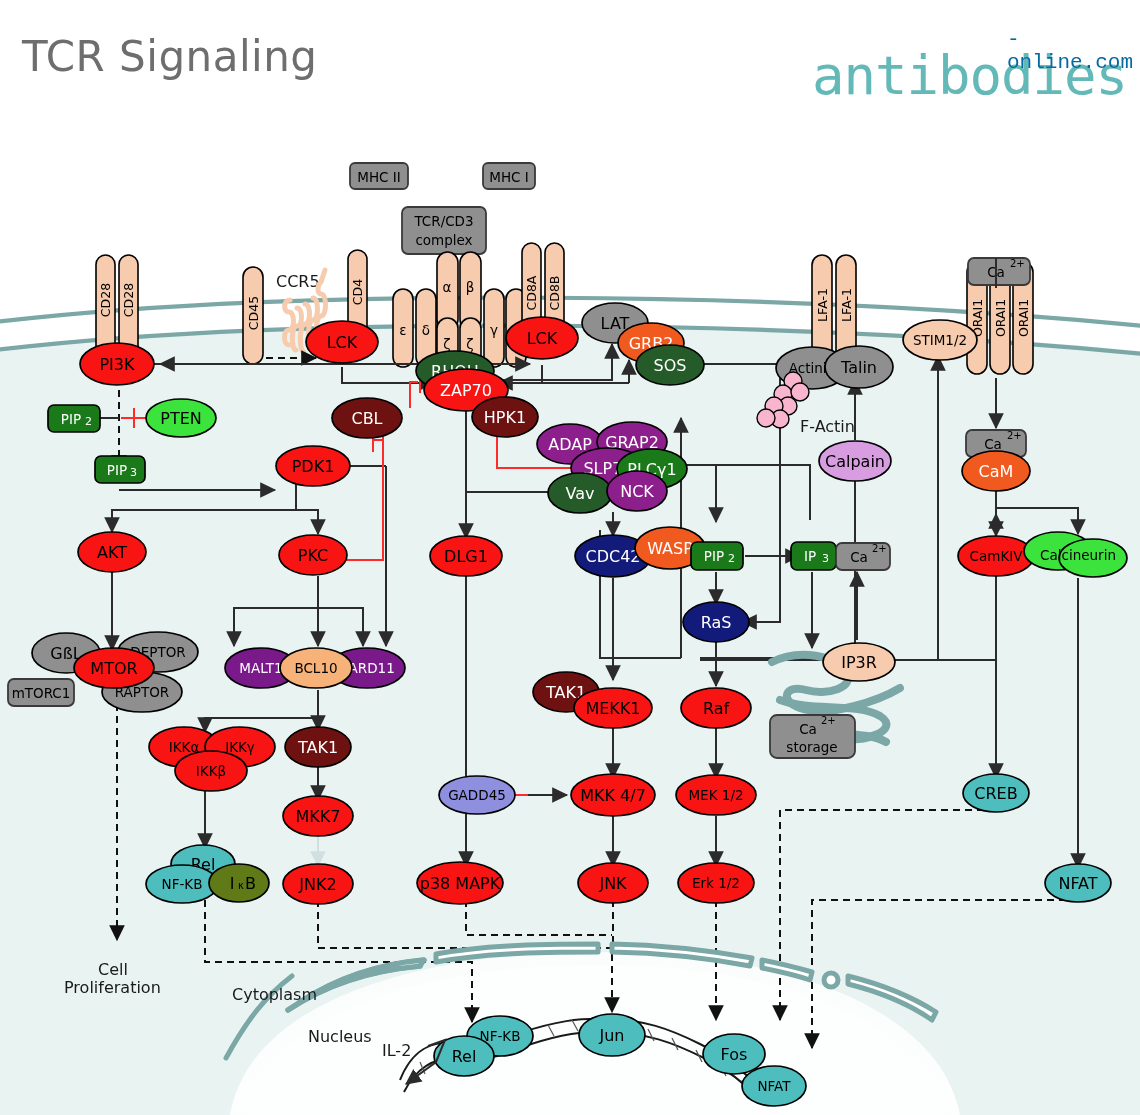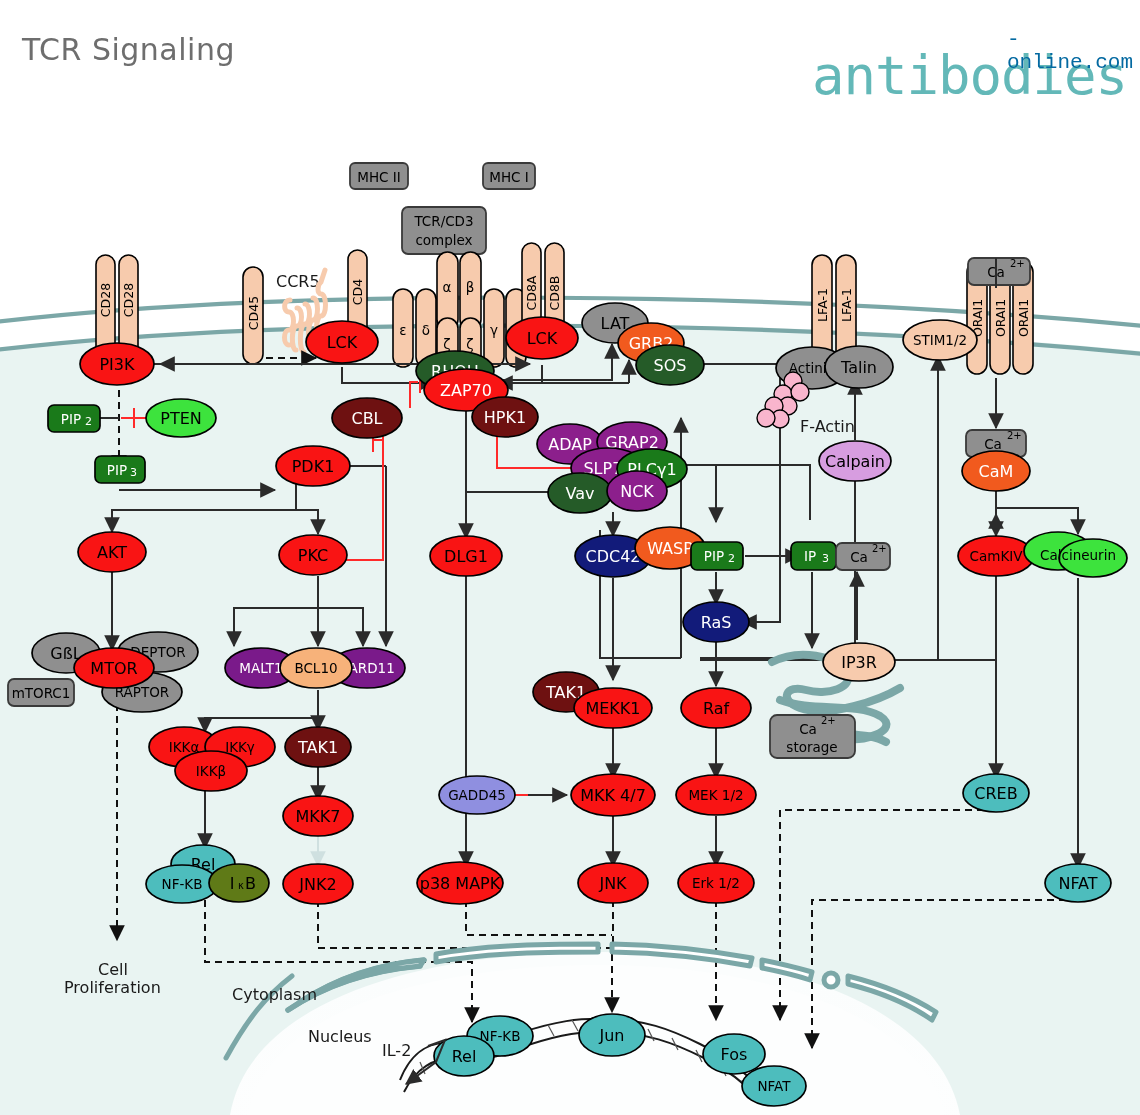--- a/index.html
+++ b/index.html
@@ -1,20 +1,20 @@
 <!DOCTYPE html>
 <html><head>
 <meta charset="utf-8">
 <title>TCR Signaling</title>
 <style>
   html,body{margin:0;padding:0;background:#ffffff;}
   body{font-family:"DejaVu Sans","Liberation Sans",sans-serif;}
   #stage{position:relative;width:1140px;height:1115px;overflow:hidden;background:#ffffff;}
   #svgroot{position:absolute;left:0;top:0;width:1140px;height:1115px;}
-  .ttl{position:absolute;left:22px;top:32px;font-size:30px;color:#6e6e6e;font-family:"DejaVu Sans","Liberation Sans",sans-serif;letter-spacing:0.5px;}
+  .ttl{position:absolute;left:22px;top:32px;font-size:42px;color:#6e6e6e;font-family:"DejaVu Sans","Liberation Sans",sans-serif;letter-spacing:0.5px;}
   .brand{position:absolute;left:812px;top:44px;font-size:54px;color:#63b8b8;font-family:"DejaVu Sans Mono","Liberation Mono",monospace;letter-spacing:-1px;}
   .brandsup{position:absolute;left:1007px;top:28px;font-size:21px;color:#0369a1;font-family:Liberation Mono, monospace;}
   text{font-family:"DejaVu Sans","Liberation Sans",sans-serif;}
   .nd{font-size:16px;text-anchor:middle;dominant-baseline:central;}
   .nd13{font-size:13.5px;text-anchor:middle;dominant-baseline:central;}
   .nd12{font-size:12.5px;text-anchor:middle;dominant-baseline:central;}
   .plain{font-size:16px;fill:#1a1a1a;}
   .shp{stroke:#000;stroke-width:1.7;}
   .recpt{fill:#f7cbad;stroke:#000;stroke-width:1.6;}
   .memb{stroke:#7ba7a7;stroke-width:4.2;fill:none;}

